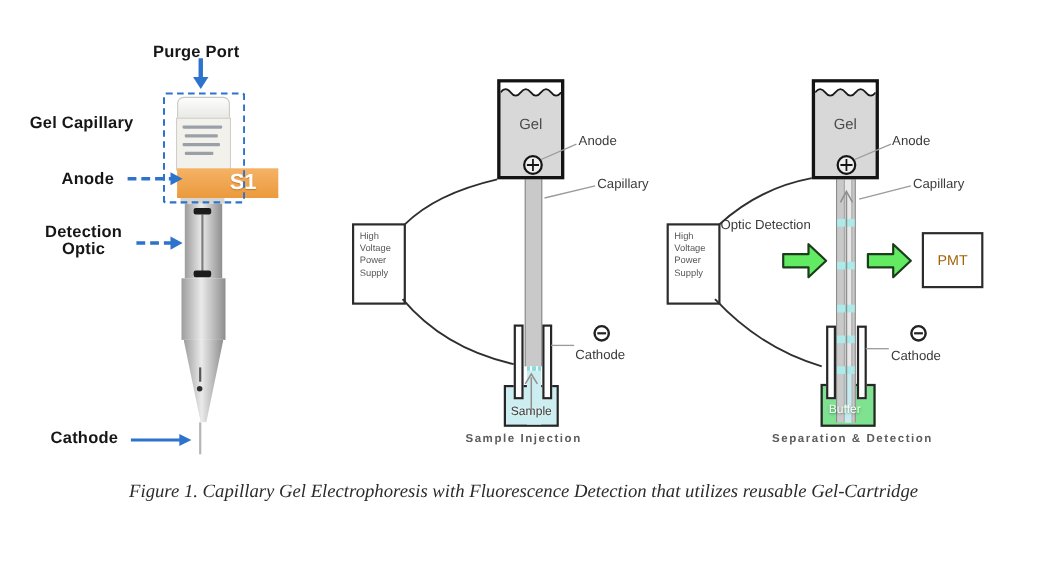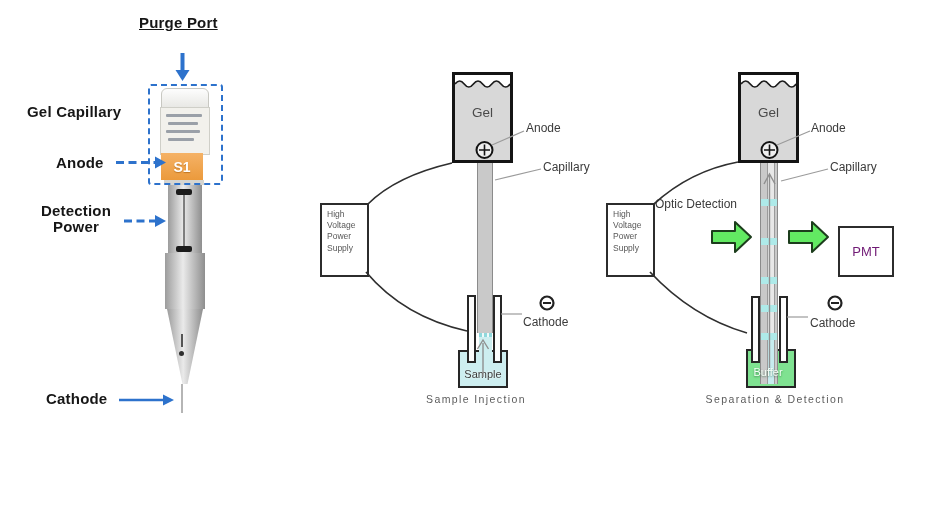--- a/index.html
+++ b/index.html
@@ -5,65 +5,65 @@
   html,body{margin:0;padding:0;background:#ffffff;}
   #stage{position:relative;width:952px;height:514px;background:#ffffff;overflow:hidden;
          font-family:"Liberation Sans",sans-serif;}
   .abs{position:absolute;}
   
   .hardlbl{position:absolute;font-weight:bold;color:#161616;font-size:15px;line-height:16px;
            letter-spacing:.2px;white-space:nowrap;z-index:20;}
   .hardlbl.wrap{white-space:normal;text-align:center;}
   
   .schlbl{position:absolute;color:#3b3b3b;font-size:12px;line-height:13px;white-space:nowrap;z-index:20;}
-  .capt{position:absolute;font-weight:normal;font-size:10.5px;letter-spacing:1.4px;color:#5c5c5c;
+  .capt{position:absolute;font-weight:bold;font-size:10.5px;letter-spacing:1.4px;color:#5c5c5c;
         text-align:center;z-index:20;white-space:nowrap;}
   
   .gelbox{position:absolute;width:55px;height:85px;background:#d8d8d8;border:3px solid #141414;z-index:6;}
   .hvps{position:absolute;width:43px;height:66px;background:#ffffff;border:2px solid #2c2c2c;z-index:10;
         font-size:8.5px;line-height:1.32;color:#585858;padding:4px 0 0 5px;box-sizing:content-box;
         width:40px;}
-  .pmt{position:absolute;left:838px;top:226px;width:52px;height:47px;background:#ffffff;
+  .pmt{position:absolute;left:838px;top:211px;width:52px;height:47px;background:#ffffff;
        border:2.5px solid #2c2c2c;display:flex;align-items:center;justify-content:center;
-       font-size:13px;color:#701a75;z-index:10;}
+       font-size:13px;color:#a16207;z-index:10;}
   
   .cap-tube{position:absolute;background:#c9c9c9;border-left:1.5px solid #8b8b8b;
             border-right:1.5px solid #8b8b8b;z-index:4;box-sizing:border-box;}
   .sleeve{position:absolute;width:9px;background:#fdfdfd;border:2px solid #262626;z-index:5;box-sizing:border-box;}
   .beaker{position:absolute;border:2.5px solid #262626;z-index:2;box-sizing:border-box;}
   .vessel-lbl{position:absolute;text-align:center;font-size:11px;z-index:21;}
   .band{position:absolute;left:761px;width:16px;height:6.5px;background:#aeeae9;z-index:7;}
   
   .metal{background:linear-gradient(90deg,#9c9c9c 0%,#eaeaea 45%,#8e8e8e 100%);}
   .vial-line{position:absolute;height:3px;background:#9aa0a8;filter:blur(.5px);border-radius:1px;}
   svg.overlay{position:absolute;left:0;top:0;z-index:30;pointer-events:none;}
   .caption-line{position:absolute;left:0;width:952px;text-align:center;
     font-family:"Liberation Serif",serif;font-style:italic;font-size:17px;color:#2b2b2b;z-index:20;}
 </style>
 </head>
 <body>
 
 <div id="stage">
 
-  <div class="hardlbl" style="left:139px;top:15px;text-decoration:underline;">Purge Port</div>
+  <div class="hardlbl" style="left:139px;top:40px;">Purge Port</div>
   <div class="hardlbl" style="left:27px;top:104px;">Gel Capillary</div>
   <div class="hardlbl" style="left:56px;top:155px;">Anode</div>
-  <div class="hardlbl wrap" style="left:34px;top:203px;width:84px;">Detection Power</div>
+  <div class="hardlbl wrap" style="left:34px;top:203px;width:84px;">Detection Optic</div>
   <div class="hardlbl" style="left:46px;top:391px;">Cathode</div>
 
   <div class="abs" style="left:148px;top:84px;width:71px;height:97px;border:2px dashed #2d72cc;border-radius:3px;z-index:9;"></div>
 
   <div class="abs" style="left:161px;top:88px;width:46px;height:20px;border:1px solid #c8c8c2;border-radius:6px 6px 2px 2px;background:linear-gradient(#fdfdfd,#e6e6e2);z-index:8;"></div>
   <div class="abs" style="left:160px;top:107px;width:48px;height:46px;background:#f2f1ec;border:1px solid #cfcfc8;z-index:8;">
     <div class="vial-line" style="left:5px;top:6px;width:36px;"></div>
     <div class="vial-line" style="left:7px;top:14px;width:30px;"></div>
     <div class="vial-line" style="left:5px;top:22px;width:34px;"></div>
     <div class="vial-line" style="left:7px;top:30px;width:26px;"></div>
   </div>
-  <div class="abs" style="left:161px;top:153px;width:42px;height:27px;background:linear-gradient(#f5b266,#eb9a3c);z-index:8;display:flex;align-items:center;justify-content:center;color:#ffffff;font-weight:bold;font-size:14px;text-shadow:0 1px 1px rgba(160,90,10,.6);">S1</div>
+  <div class="abs" style="left:161px;top:153px;width:64px;height:27px;background:linear-gradient(#f5b266,#eb9a3c);z-index:8;display:flex;align-items:center;justify-content:center;color:#ffffff;font-weight:bold;font-size:20px;text-shadow:0 1px 1px rgba(160,90,10,.6);padding-left:28px;">S1</div>
   <div class="abs" style="left:164px;top:180px;width:40px;height:5px;background:#d6d5d0;z-index:8;"></div>
 
   <div class="abs metal" style="left:168px;top:185px;width:34px;height:68px;z-index:7;"></div>
   <div class="abs" style="left:176px;top:189px;width:16px;height:6px;background:#1c1c1c;border-radius:2px;z-index:8;"></div>
   <div class="abs" style="left:183px;top:195px;width:2px;height:52px;background:rgba(40,40,40,.55);z-index:8;"></div>
   <div class="abs" style="left:176px;top:246px;width:16px;height:6px;background:#1c1c1c;border-radius:2px;z-index:8;"></div>
   <div class="abs metal" style="left:165px;top:253px;width:40px;height:56px;z-index:7;"></div>
   <div class="abs metal" style="left:167px;top:309px;width:36px;height:75px;clip-path:polygon(0 0,100% 0,57% 100%,43% 100%);z-index:7;"></div>
   <div class="abs" style="left:181px;top:334px;width:2px;height:13px;background:#555555;z-index:8;"></div>
   <div class="abs" style="left:179px;top:351px;width:5px;height:5px;border-radius:50%;background:#2e2e2e;z-index:8;"></div>
@@ -169,13 +169,14 @@
       <path d="M484.5,144.5 V155.5 M479,150 H490" stroke="#141414" stroke-width="1.6"></path>
       <circle cx="769.5" cy="150" r="8" fill="#efefef" stroke="#141414" stroke-width="2"></circle>
       <path d="M769.5,144.5 V155.5 M764,150 H775" stroke="#141414" stroke-width="1.6"></path>
       <circle cx="547" cy="303" r="6.5" fill="#ffffff" stroke="#222222" stroke-width="2.2"></circle>
       <line x1="543" y1="303" x2="551" y2="303" stroke="#222222" stroke-width="2"></line>
       <circle cx="835" cy="303" r="6.5" fill="#ffffff" stroke="#222222" stroke-width="2.2"></circle>
       <line x1="831" y1="303" x2="839" y2="303" stroke="#222222" stroke-width="2"></line>
     </g>
   </svg>
 
+  <div class="caption-line" style="top:437px;">Figure 1. Capillary Gel Electrophoresis with Fluorescence Detection that utilizes reusable Gel-Cartridge</div>
 </div>
 
 </body></html>

